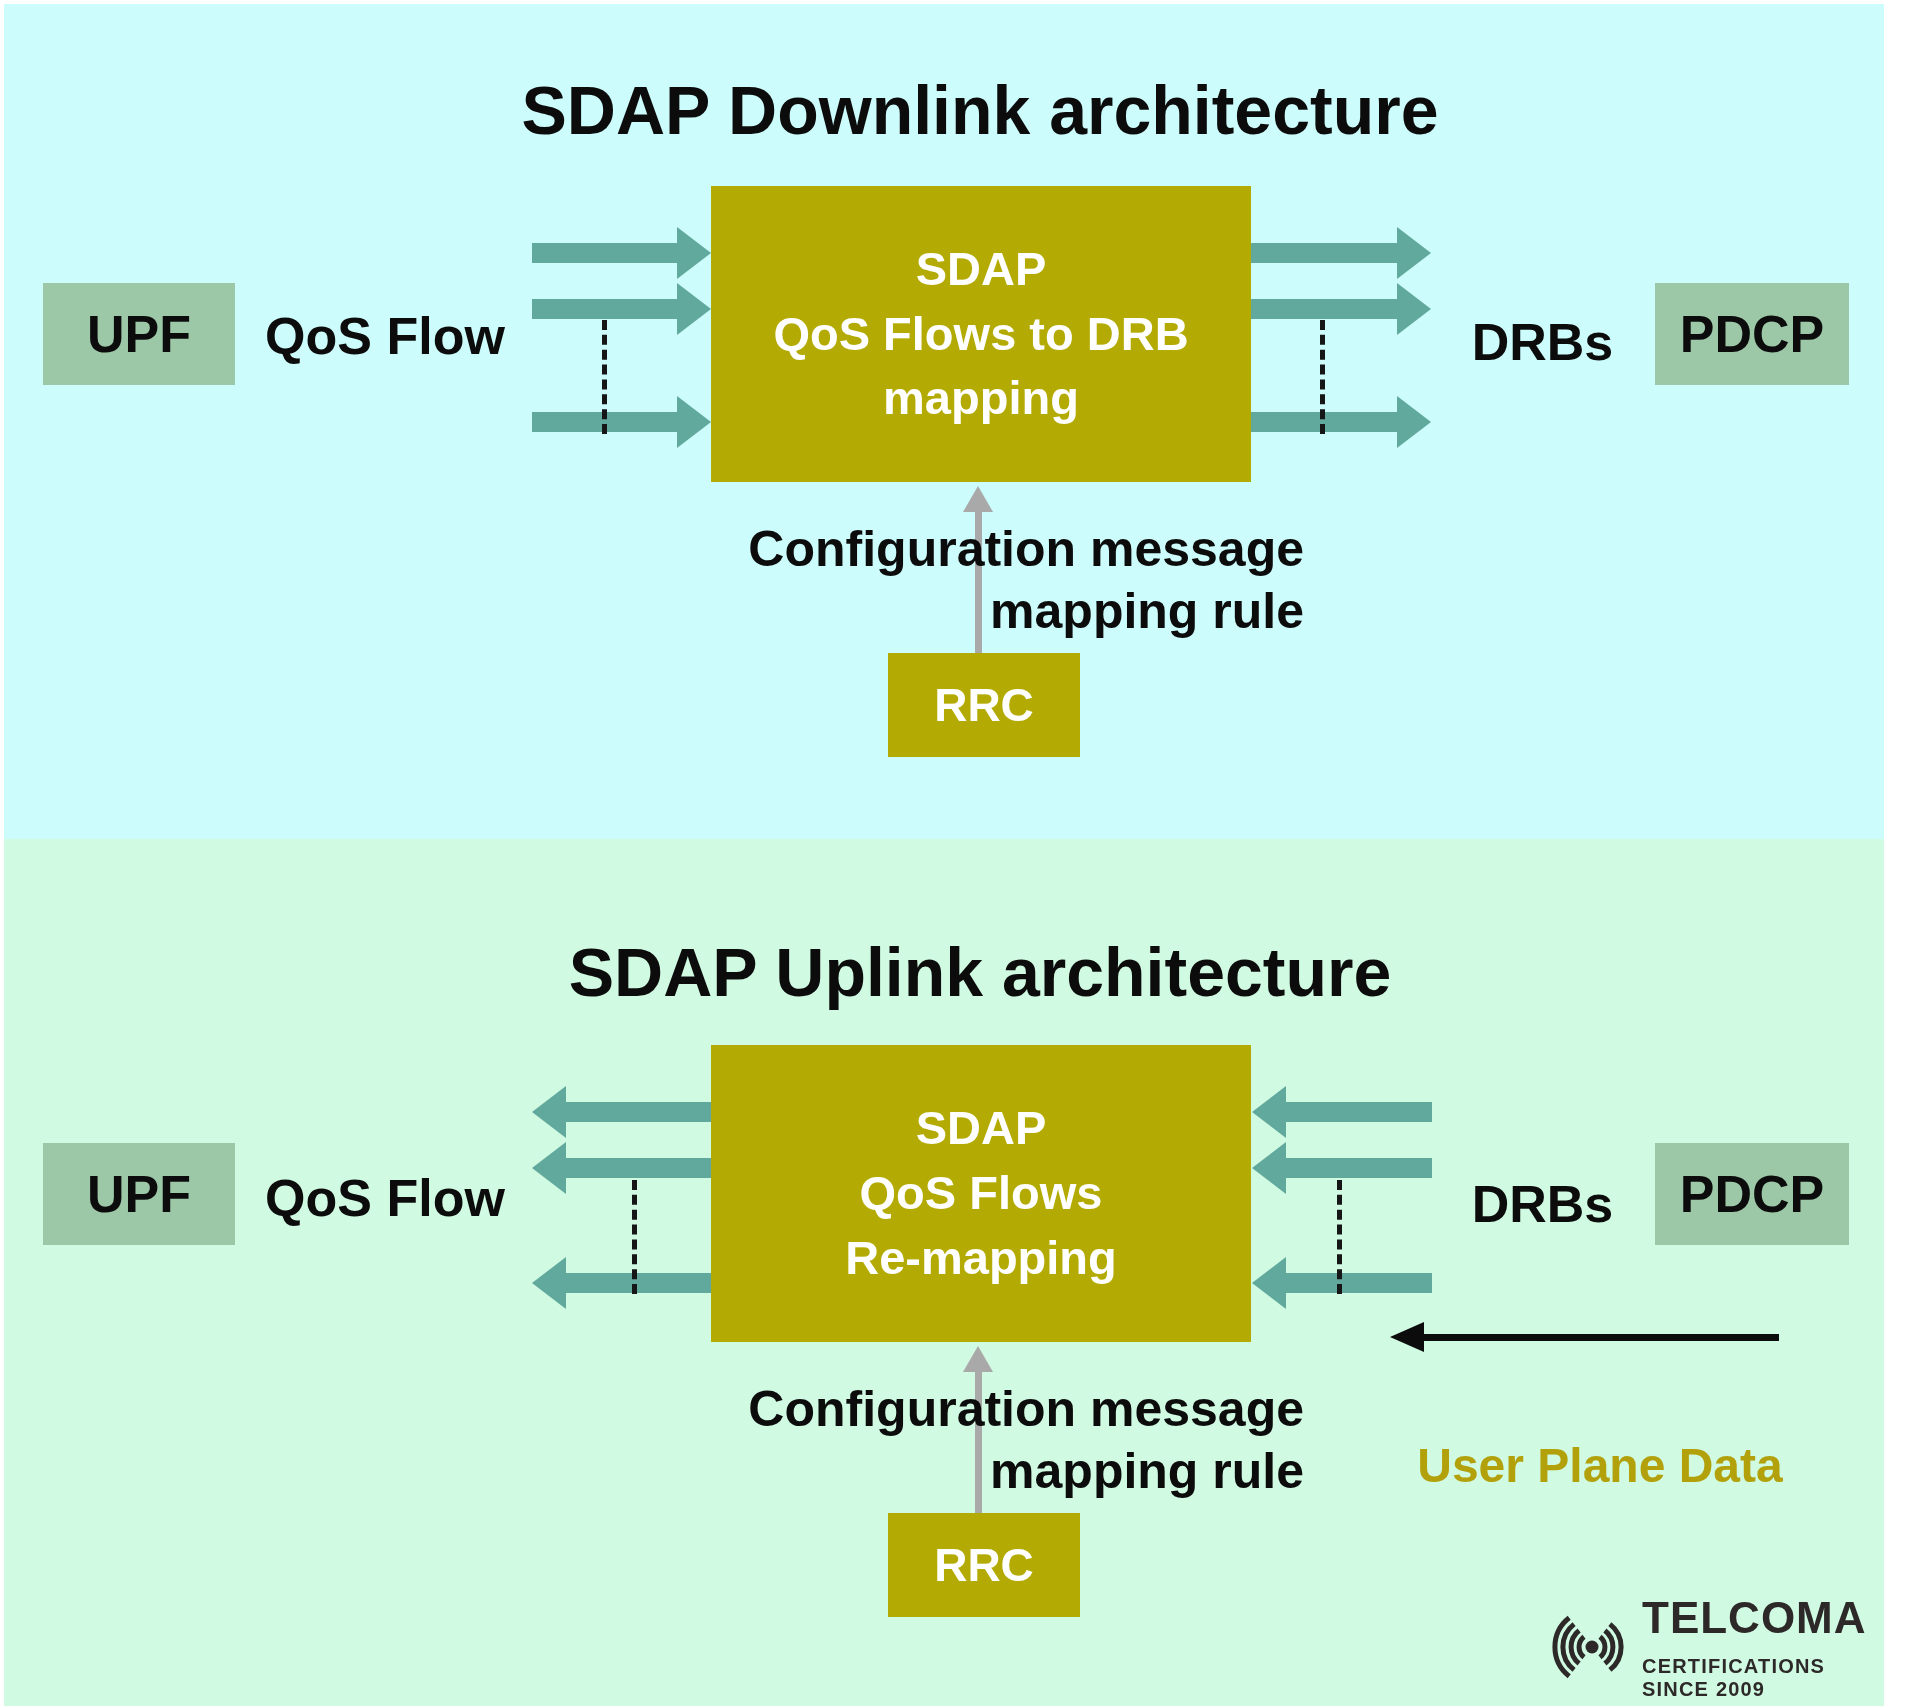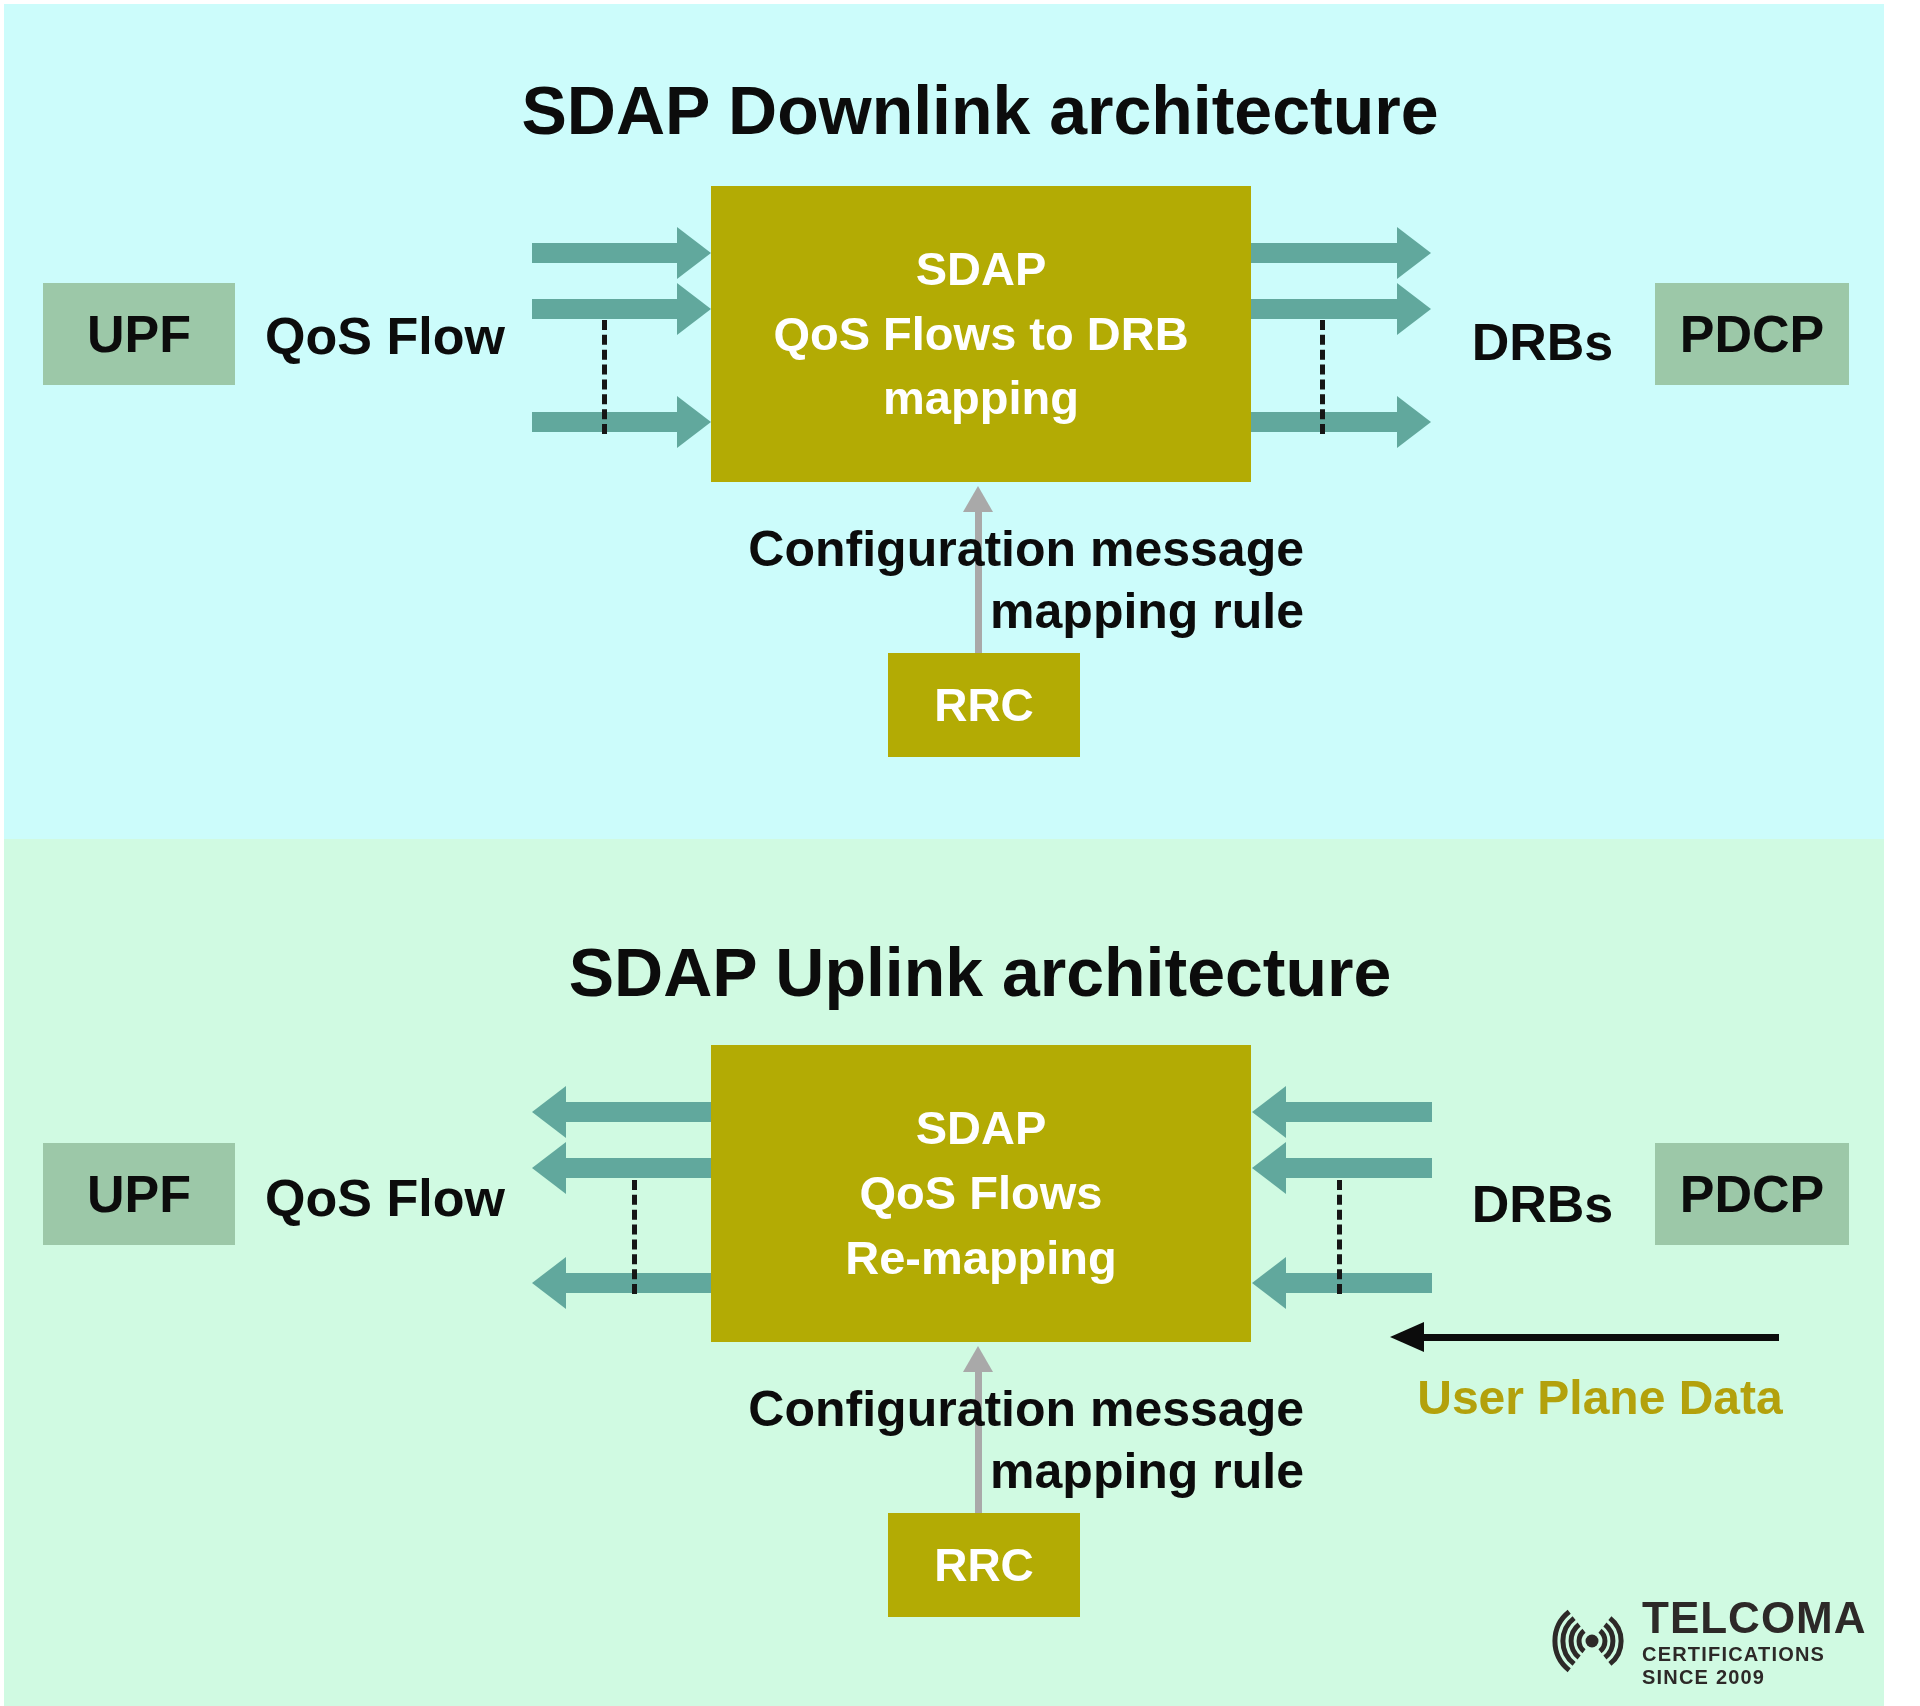--- a/index.html
+++ b/index.html
@@ -132,21 +132,21 @@
   <div class="vdash" style="left:1337px;top:1180px;height:114px;"></div>
 
   <div class="flow-label" style="left:1455px;top:1178px;width:175px;text-align:center;">DRBs</div>
 
   <div class="node-box" style="left:1655px;top:1143px;width:194px;">
     <span>PDCP</span>
   </div>
 
   <div class="upd-head" style="left:1390px;top:1322px;"></div>
   <div class="upd-shaft" style="left:1422px;top:1334px;width:357px;"></div>
-  <div class="upd-label" style="top:1374px;">User Plane Data</div>
+  <div class="upd-label" style="top:1442px;">User Plane Data</div>
 
   <div class="gray-head" style="left:963px;top:1346px;"></div>
   <div class="gray-shaft" style="left:975px;top:1368px;height:146px;"></div>
   <div class="config-text" style="top:1378px;">
     <div>Configuration message</div>
     <div>mapping rule</div>
   </div>
   <div class="rrc-box" style="top:1513px;">
     <span>RRC</span>
   </div>
@@ -157,19 +157,19 @@
         <circle cx="44" cy="34" r="6.5" fill="#2d2928"></circle>
         <path d="M52 23.8 A13 13 0 0 1 52 44.2" stroke="#2d2928" stroke-width="5" fill="none"></path>
         <path d="M56.9 17.5 A21 21 0 0 1 56.9 50.5" stroke="#2d2928" stroke-width="5" fill="none"></path>
         <path d="M61.9 11.1 A29 29 0 0 1 61.9 56.9" stroke="#2d2928" stroke-width="5" fill="none"></path>
         <path d="M36 23.8 A13 13 0 0 0 36 44.2" stroke="#2d2928" stroke-width="5" fill="none"></path>
         <path d="M31.1 17.5 A21 21 0 0 0 31.1 50.5" stroke="#2d2928" stroke-width="5" fill="none"></path>
         <path d="M26.1 11.1 A29 29 0 0 0 26.1 56.9" stroke="#2d2928" stroke-width="5" fill="none"></path>
         <path d="M21.2 4.8 A37 37 0 0 0 21.2 63.2" stroke="#2d2928" stroke-width="5" fill="none"></path>
       </svg>
     </span>
-    <span style="display:flex;flex-direction:column;">
+    <span style="display:flex;flex-direction:column;gap:12px;">
       <span class="logo-name">TELCOMA</span>
       <span class="logo-tagline">CERTIFICATIONS SINCE 2009</span>
     </span>
   </div>
 
 </div>
 
 </body></html>

